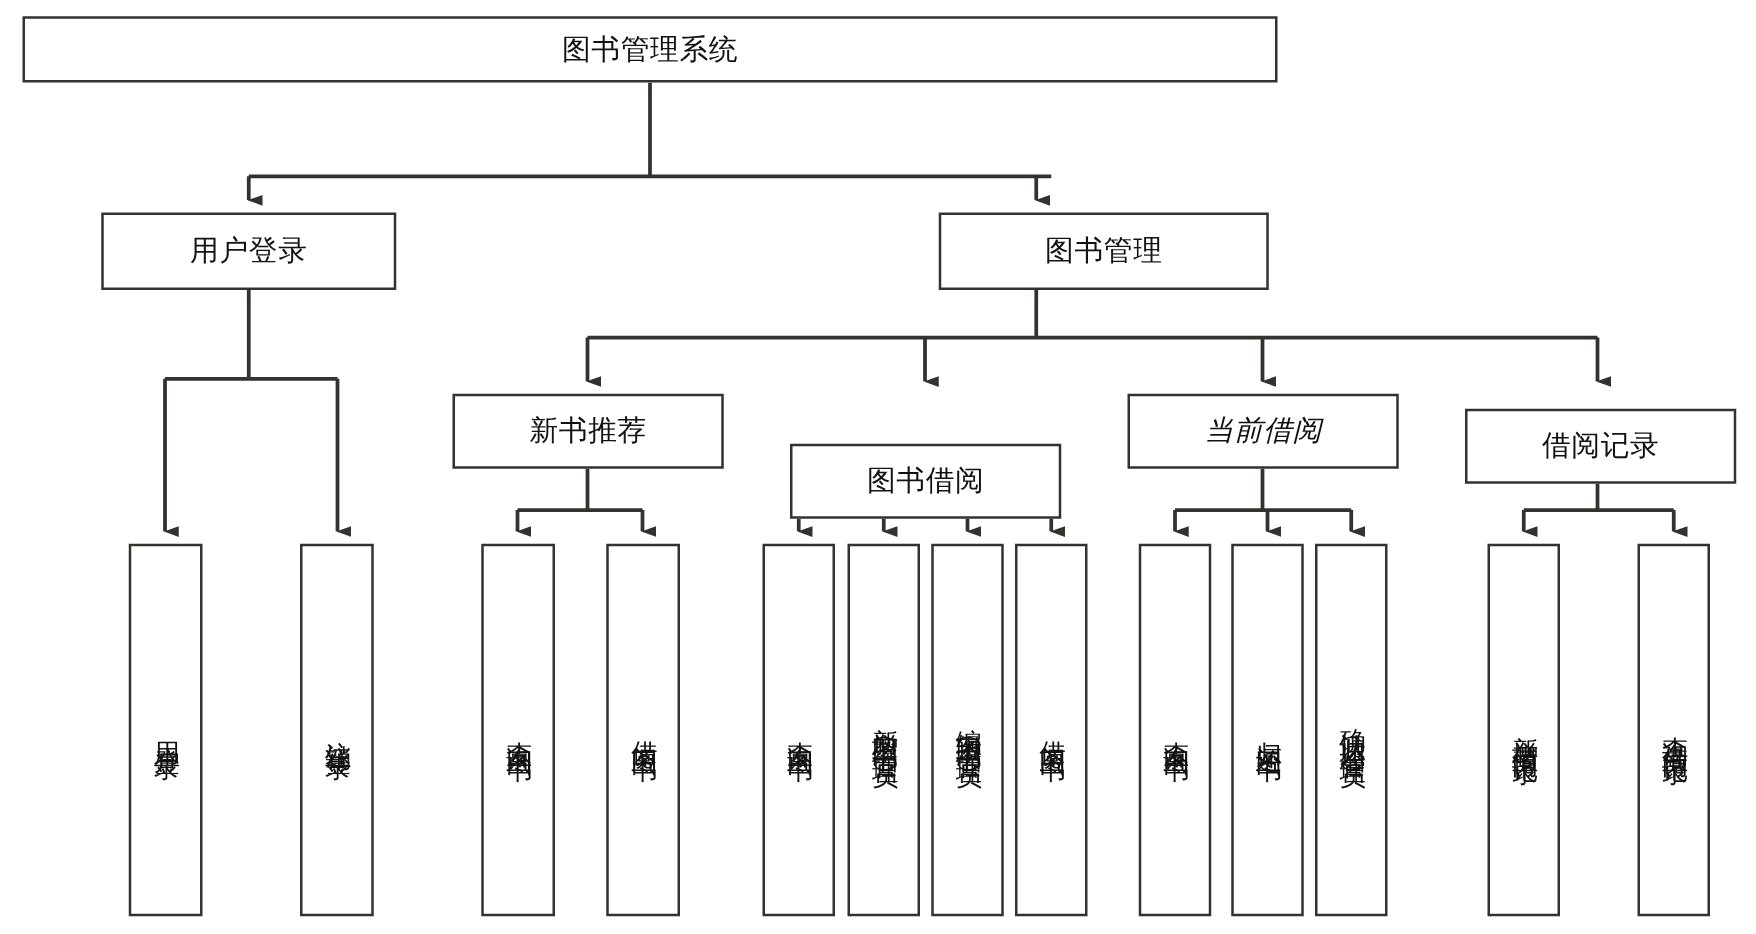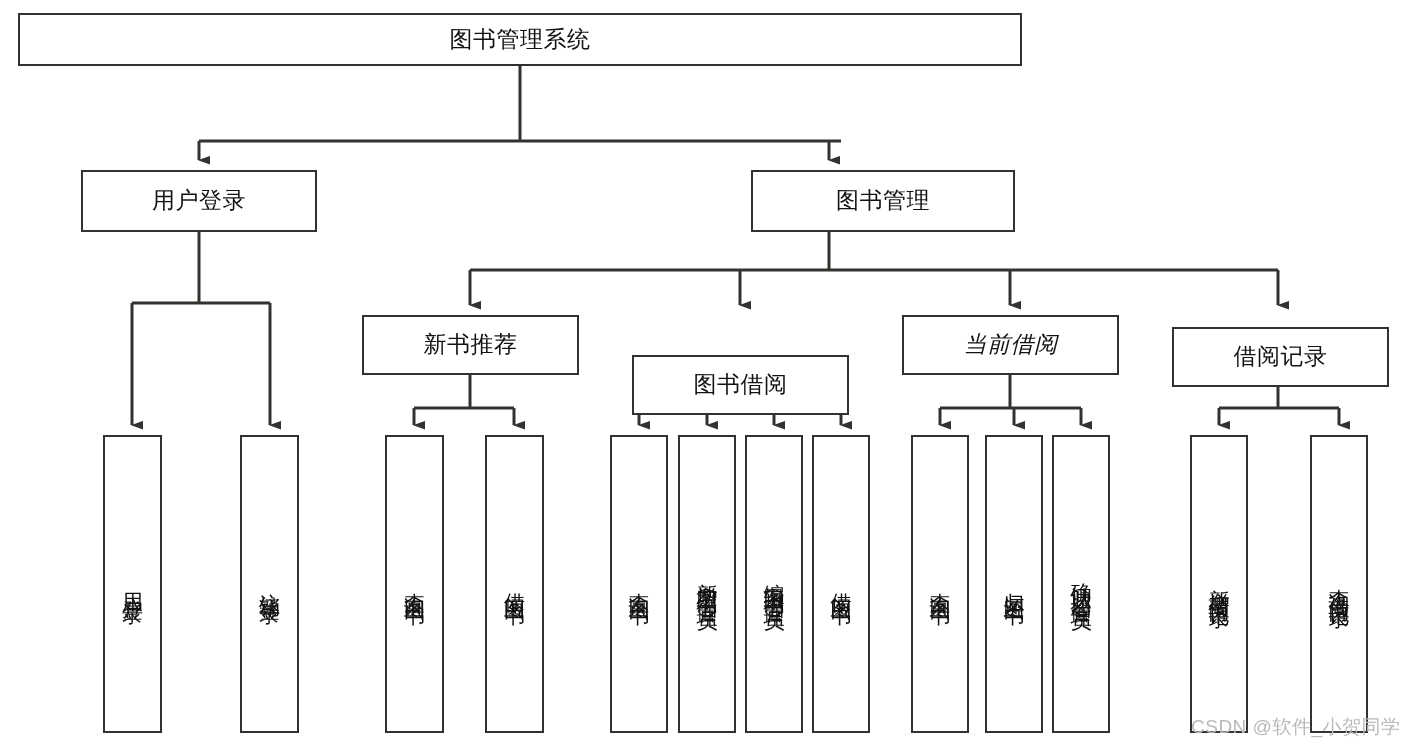--- a/index.html
+++ b/index.html
@@ -177,15 +177,14 @@
   <div class="node leaf" id="node-leaf-10" style="left: 1052px; top: 435px; width: 58px; height: 298px;">
     <span class="vtext">确认归还（管理员）</span>
   </div>
   <div class="node leaf" id="node-leaf-11" style="left: 1190px; top: 435px; width: 58px; height: 298px;">
     <span class="vtext">新增借阅记录</span>
   </div>
   <div class="node leaf" id="node-leaf-12" style="left: 1310px; top: 435px; width: 58px; height: 298px;">
     <span class="vtext">查询借阅记录</span>
   </div>
 
-  <div class="watermark" id="watermark" style="left: 1191px; top: 714px; color: rgb(185, 185, 185);">CSDN @软件_小贺同学</div>
 
 </div>
 
 </body></html>

